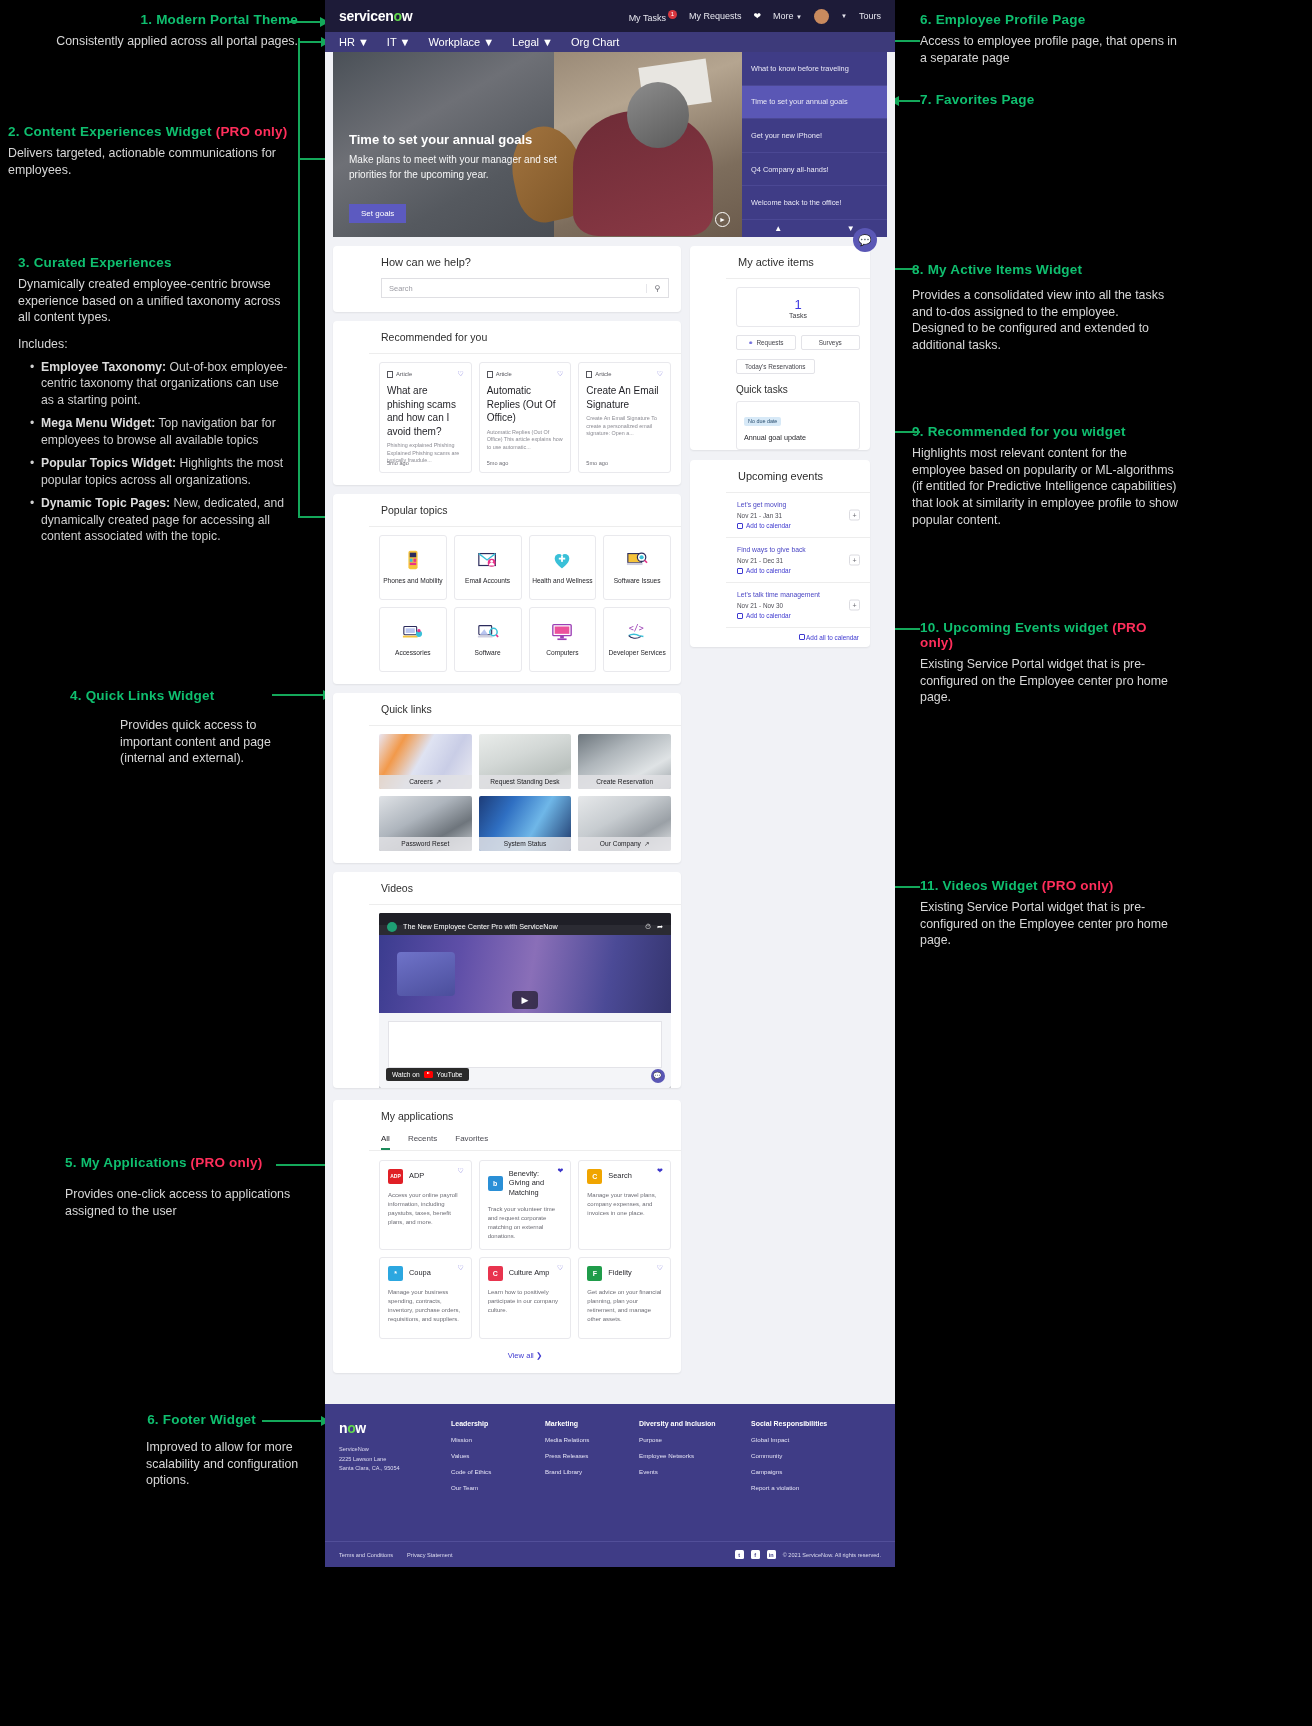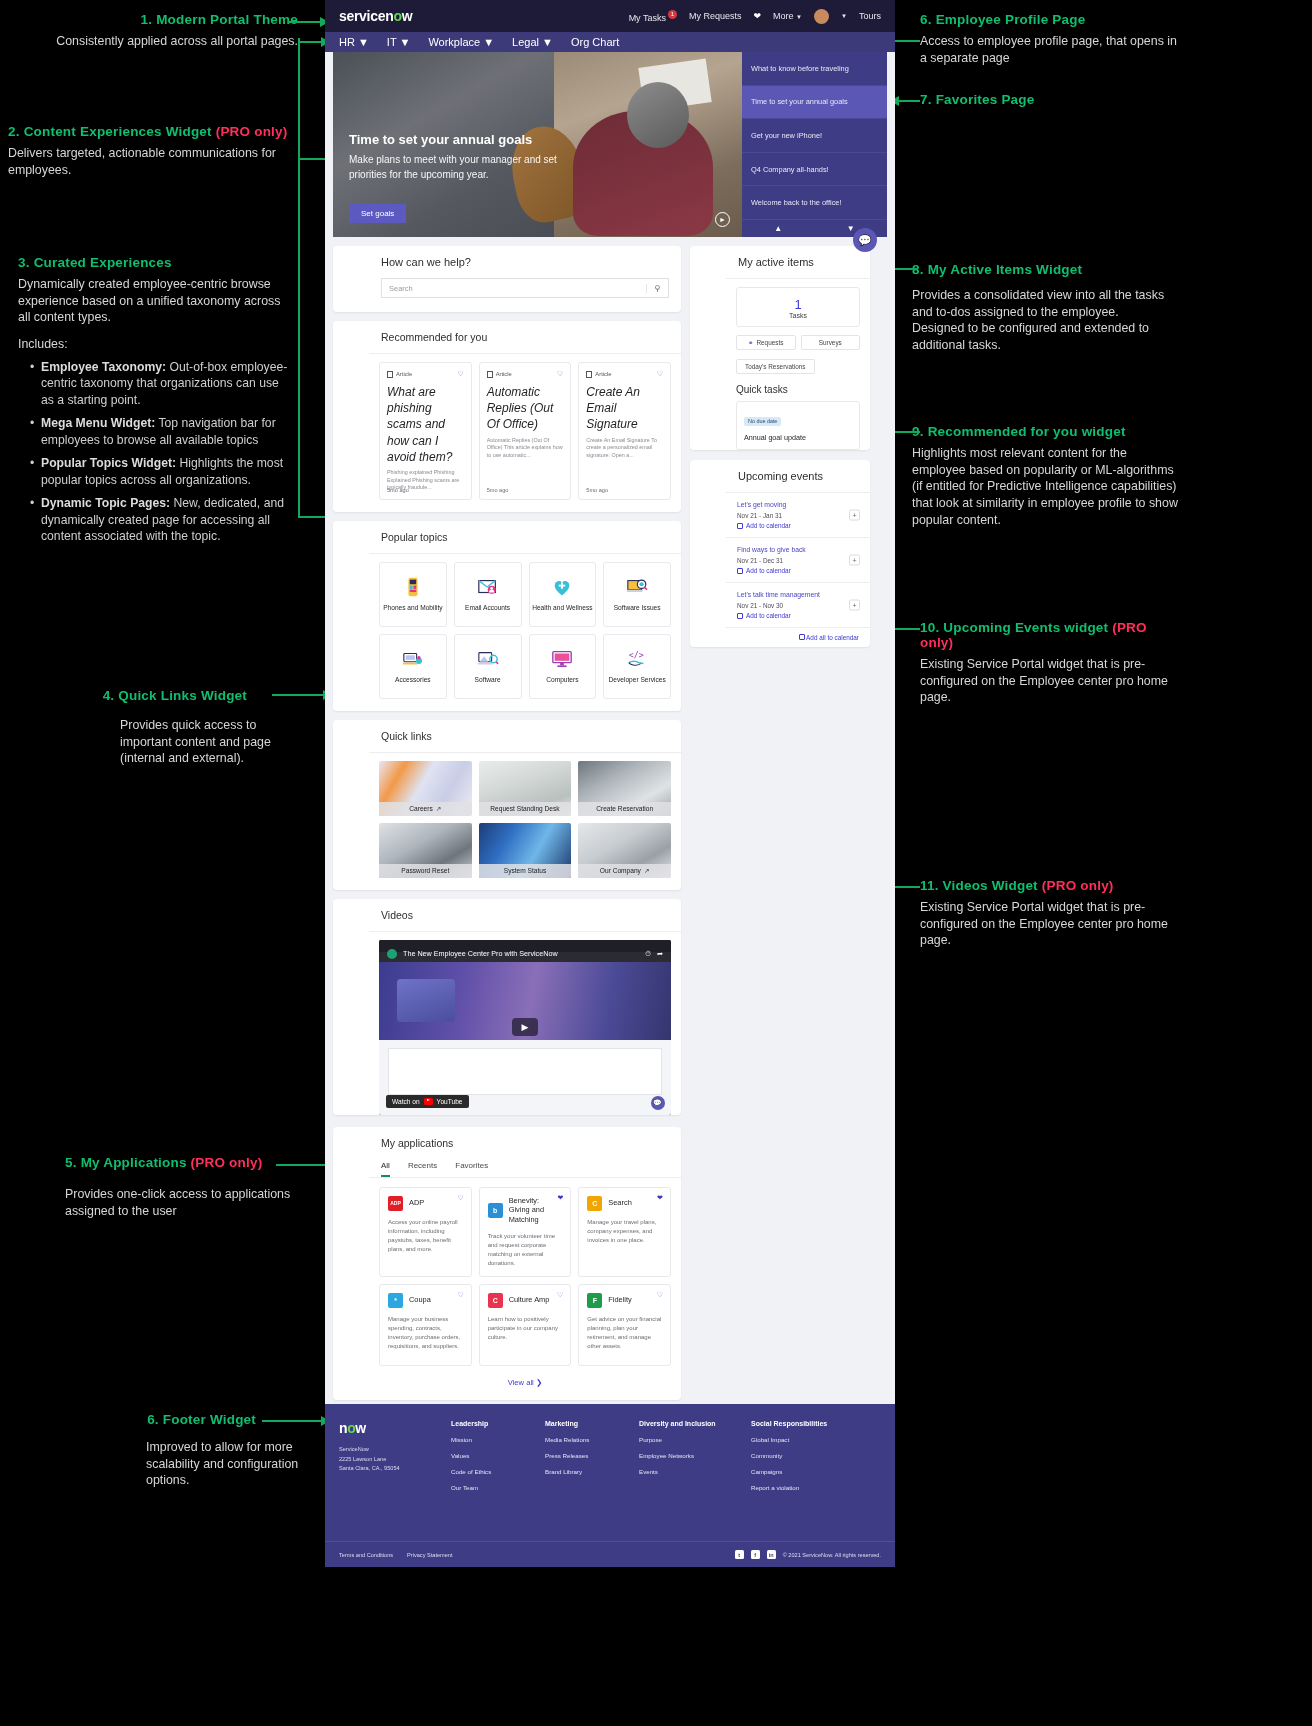--- a/index.html
+++ b/index.html
@@ -81,21 +81,21 @@
   .search-box span { flex:1; padding-left:7px; color:#9c9ca4; font-size:7.5px; }
   .search-ico { width:22px; text-align:center; color:#6a6a72; font-size:8px; border-left:1px solid #e6e6ea; }
 
   .grid3 { display:grid; grid-template-columns:repeat(3,1fr); gap:7px; padding:8px 10px 12px; }
   .art { border:1px solid #e9e9ed; border-radius:3px; padding:7px; min-height:85px; position:relative;}
   .art-top { display:flex; align-items:center; justify-content:space-between; margin-bottom:6px; }
   .art-kind { font-size:5.8px; color:#55555c; display:flex; align-items:center; gap:3px;}
   .doc-ico { width:6px; height:7px; border:1px solid #55555c; display:inline-block; }
   .heart { color:#6b66d6; font-size:7px; }
   .heart.filled { color:#3b35c9; }
-  .art-title { font-size:12px; color:#1f1f24; line-height:1.35; margin-bottom:4px;font-style:italic; }
+  .art-title { font-size:10px; color:#1f1f24; line-height:1.35; margin-bottom:4px; }
   .art-sub { font-size:5.4px; color:#8b8b93; line-height:1.4; }
   .art-ago { position:absolute; bottom:6px; left:7px; font-size:5.6px; color:#6d6d75; }
 
   .topics { display:grid; grid-template-columns:repeat(4,1fr); gap:7px; padding:8px 10px 12px; }
   .topic { border:1px solid #e9e9ed; border-radius:3px; height:65px; display:flex; flex-direction:column;
            align-items:center; justify-content:center; gap:6px; }
   .topic-lbl { font-size:6.6px; color:#26262b; text-align:center; line-height:1.3; }
   .ti { width:24px; height:22px; position:relative; }
 
   .qlinks { display:grid; grid-template-columns:repeat(3,1fr); gap:7px; padding:8px 10px 12px; }
@@ -213,21 +213,21 @@
   <div class="anno-body" style="margin-top:10px;">Includes:</div>
   <ul>
     <li><b>Employee Taxonomy:</b><span> Out-of-box employee-centric taxonomy that organizations can use as a starting point.</span></li>
     <li><b>Mega Menu Widget:</b><span> Top navigation bar for employees to browse all available topics</span></li>
     <li><b>Popular Topics Widget:</b><span> Highlights the most popular topics across all organizations.</span></li>
     <li><b>Dynamic Topic Pages:</b><span> New, dedicated, and dynamically created page for accessing all content associated with the topic.</span></li>
   </ul>
 </div>
 
 <div class="anno" style="left:70px; top:688px; width:225px; text-align:left;">
-  <div class="anno-title" style="text-align:right; padding-right:48px;">
+  <div class="anno-title" style="padding-right:48px;">
     <span>4.</span> <span>Quick Links Widget</span>
   </div>
   <div class="anno-body" style="margin-top:14px; padding-left:50px;">Provides quick access to important content and page (internal and external).</div>
 </div>
 
 <div class="anno" style="left:65px; top:1155px; width:240px;">
   <div class="anno-title">
     <span>5.</span> <span>My Applications</span>
     <span class="pro">(PRO only)</span>
   </div>

